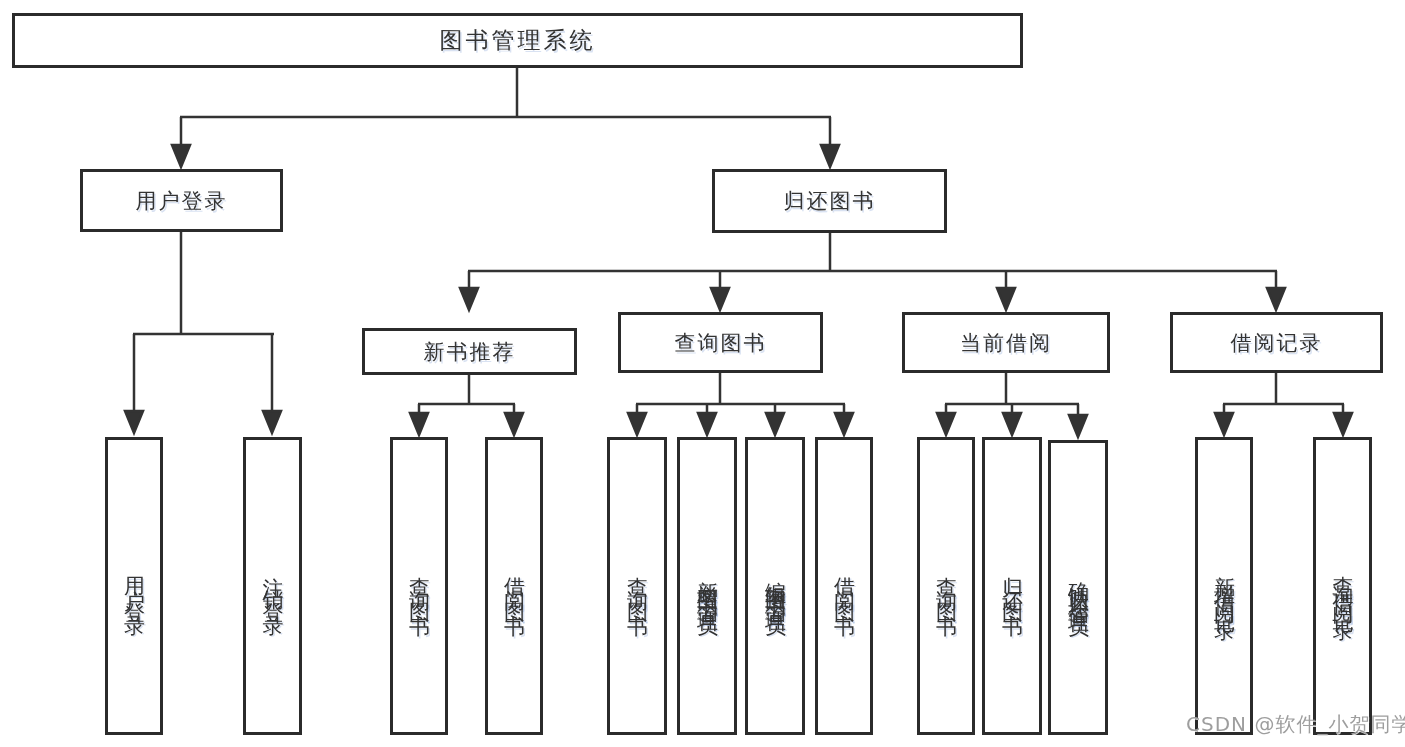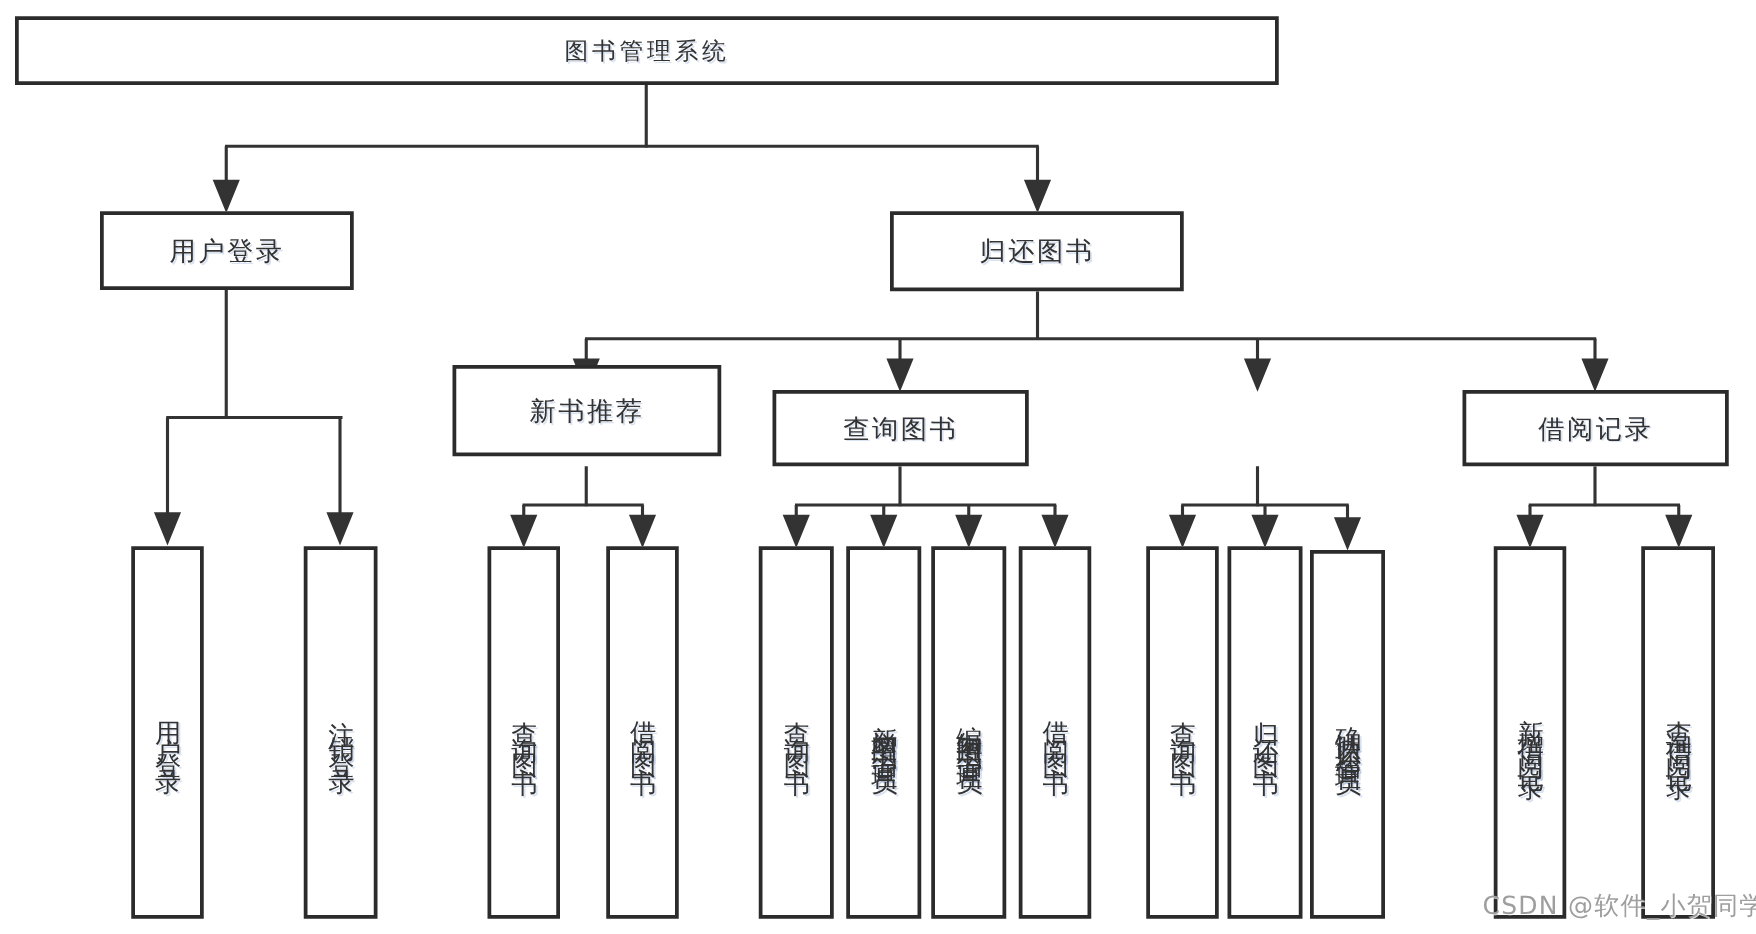--- a/index.html
+++ b/index.html
@@ -14,21 +14,21 @@
   .node{
     position:absolute;
     box-sizing:border-box;
     border:3px solid #2b2b2b;
     background:#ffffff;
     display:flex;align-items:center;justify-content:center;
     color:#333333;
     text-shadow:1.5px 1.5px 0 rgba(120,150,210,0.28);
   }
   .h-label{font-size:21px;letter-spacing:2px;white-space:nowrap;}
-  .root-label{font-size:19px;letter-spacing:3px;}
+  .root-label{font-size:23px;letter-spacing:3px;}
   .v-label{
     writing-mode:vertical-rl;
     text-orientation:mixed;
     font-size:21px;
     line-height:1;
     white-space:nowrap;
   }
   .ls4{letter-spacing:13px;}
   .ls6{letter-spacing:9px;}
   .ls9{letter-spacing:5px;}
@@ -127,25 +127,28 @@
     <span class="h-label root-label">图书管理系统</span>
   </div>
 
   <div class="node" style="left:80px;top:169px;width:203px;height:63px;">
     <span class="h-label">用户登录</span>
   </div>
   <div class="node" style="left:712px;top:169px;width:235px;height:64px;">
     <span class="h-label">归还图书</span>
   </div>
 
-  <div class="node" style="left:362px;top:292px;width:215px;height:73px;">
+  <div class="node" style="left:362px;top:328px;width:215px;height:47px;">
     <span class="h-label">新书推荐</span>
   </div>
   <div class="node" style="left:618px;top:312px;width:205px;height:61px;">
     <span class="h-label">查询图书</span>
+  </div>
+  <div class="node" style="left:902px;top:312px;width:208px;height:61px;">
+    <span class="h-label">当前借阅</span>
   </div>
   <div class="node" style="left:1170px;top:312px;width:213px;height:61px;text-align:center;">
     <span class="h-label">借阅记录</span>
   </div>
 
   <div class="node" style="left:105px;top:437px;width:58px;height:298px;">
     <span class="v-label ls4">用户登录</span>
   </div>
   <div class="node" style="left:243px;top:437px;width:59px;height:298px;">
     <span class="v-label ls4">注销登录</span>

